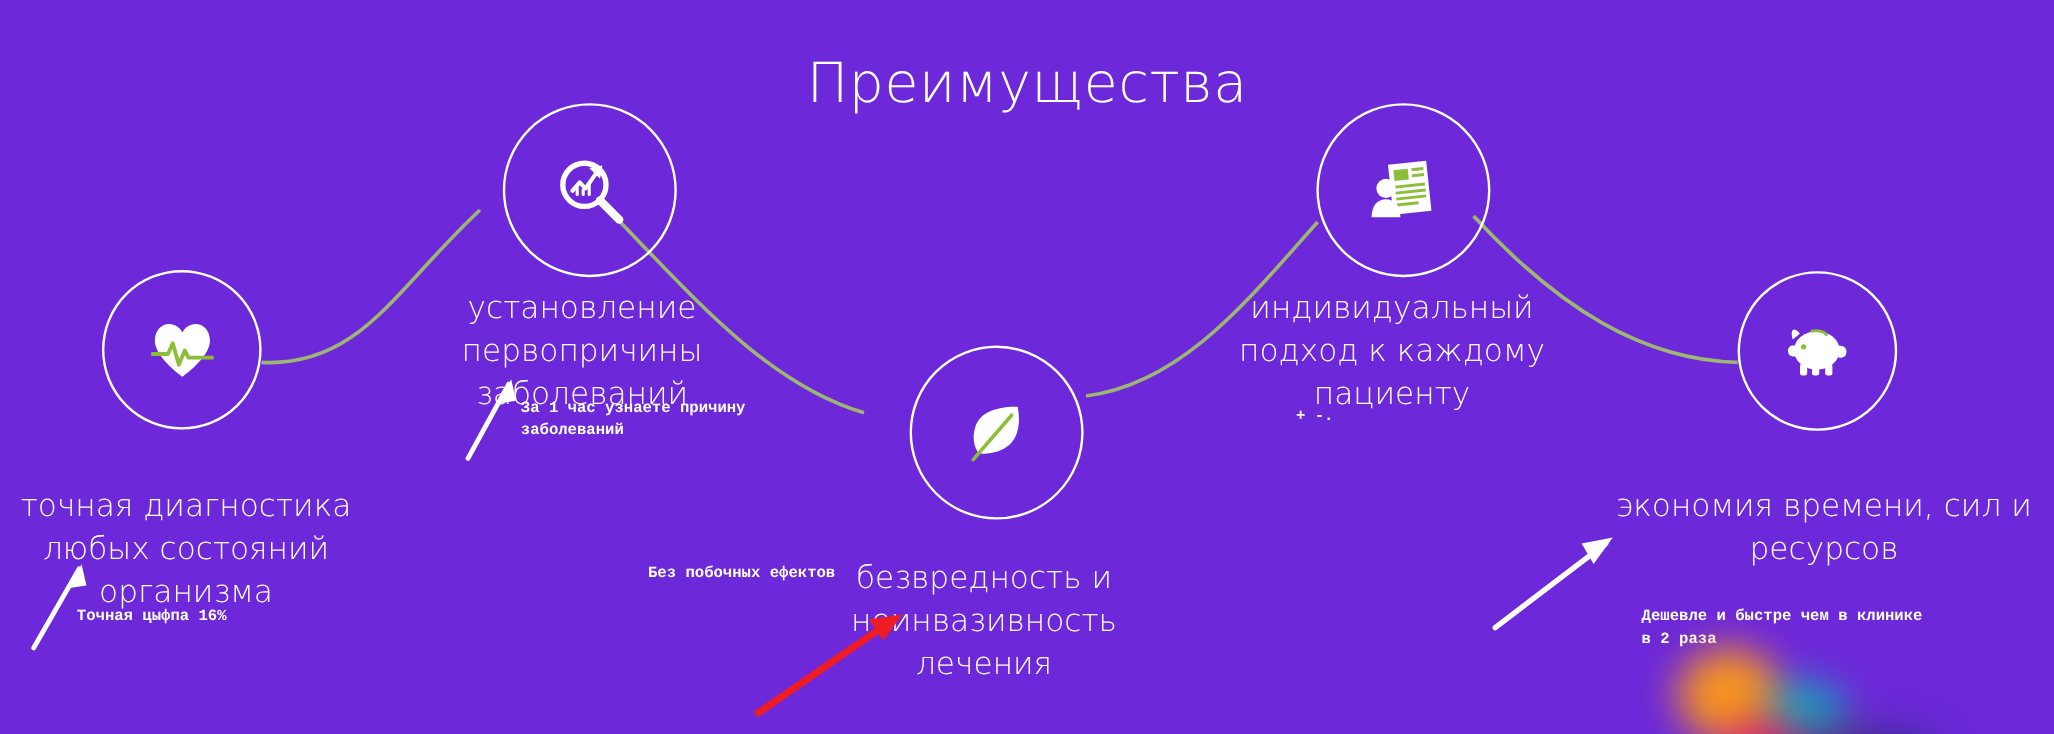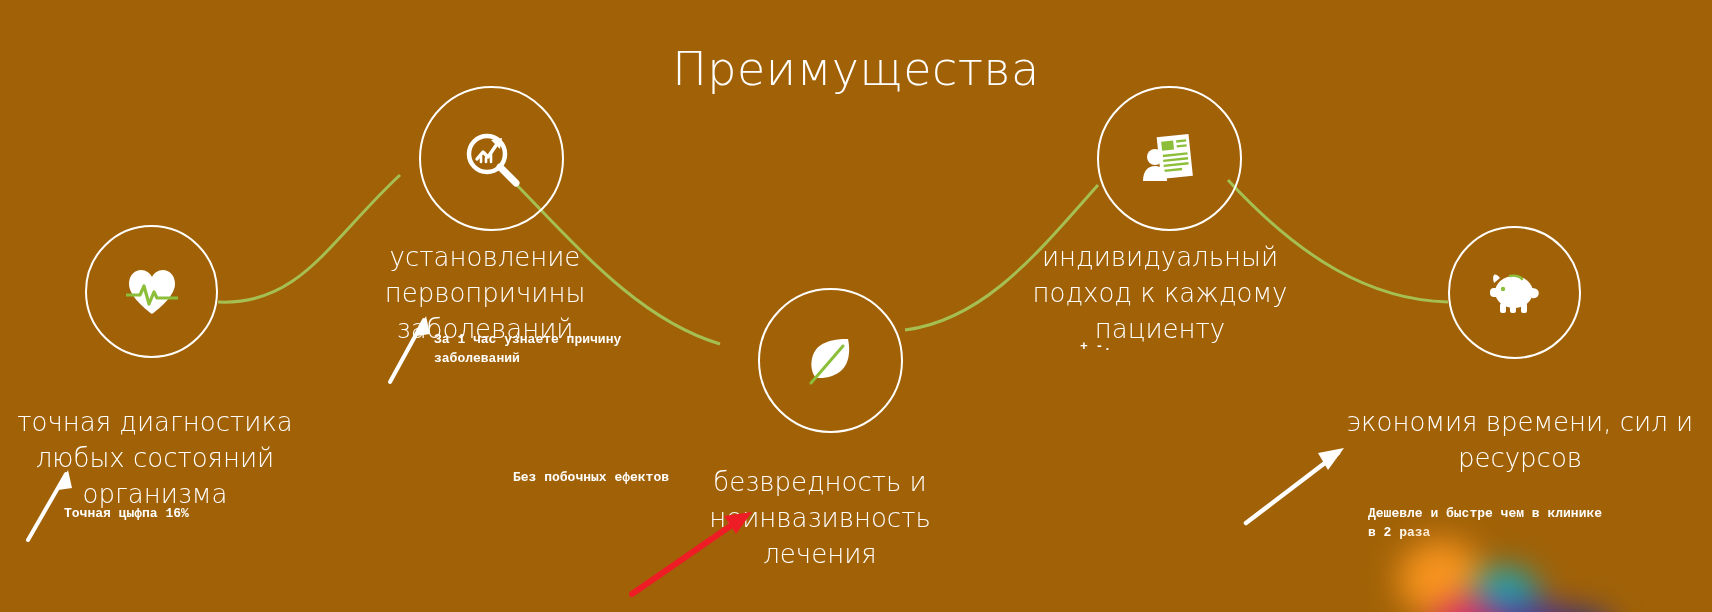--- a/index.html
+++ b/index.html
@@ -4,21 +4,21 @@
 <style>
   html, body {
     margin: 0;
     padding: 0;
     background: #8cbe3a;
   }
   .stage {
     position: relative;
     width: 1712px;
     height: 612px;
-    background: #a16207;
+    background: #6d28d9;
     overflow: hidden;
     font-family: "DejaVu Sans", "Liberation Sans", sans-serif;
     -webkit-font-smoothing: antialiased;
   }
 
   
   .curves {
     position: absolute;
     left: 0; top: 0;
     width: 1712px;
@@ -189,21 +189,21 @@
   <div class="caption" style="left:660px; top:465px; width:320px;">безвредность и неинвазивность лечения</div>
 
   <div class="caption" style="left:1000px; top:240px; width:320px;">индивидуальный подход к каждому пациенту</div>
 
   <div class="caption" style="left:1340px; top:405px; width:360px;">экономия времени, сил и ресурсов</div>
 
   <div class="note" style="left:64px; top:505px; width:220px;">Точная цыфпа 16%</div>
 
   <div class="note" style="left:434px; top:331px; width:232px;">За 1 час узнаете причину заболеваний</div>
 
-  <div class="note" style="left:513px; top:469px; width:210px;">Без побочных ефектов</div>
+  <div class="note" style="left:513px; top:469px; width:210px;text-align:center;">Без побочных ефектов</div>
 
   <div class="note" style="left:1080px; top:338px; width:120px;">+ -.</div>
 
   <div class="note" style="left:1368px; top:505px; width:236px;">Дешевле и быстре чем в клинике в 2 раза</div>
 
   <svg class="arrow-layer" viewBox="0 0 1712 612">
 
     <g>
       <path d="M28 540 L66 474" stroke="#ffffff" stroke-width="4" stroke-linecap="round" fill="none"></path>
       <path d="M68 470 L58 490 L72 488 Z" fill="#ffffff"></path>

